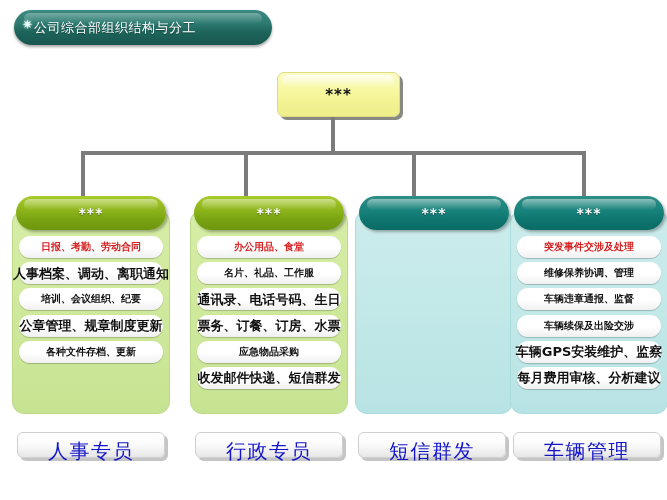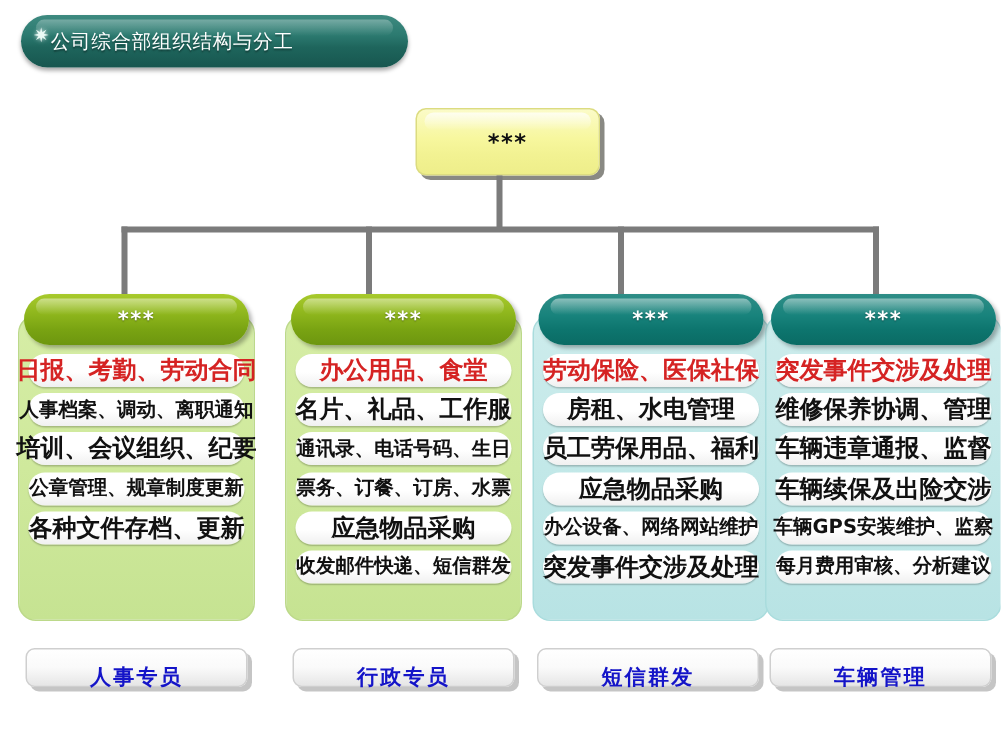--- a/index.html
+++ b/index.html
@@ -96,21 +96,21 @@
   .item{
     height:22px;margin-bottom:4.2px;
     border-radius:11px;
     background:linear-gradient(180deg,#ffffff 0%,#ffffff 55%,#f0f0f0 100%);
     box-shadow:0 1px 1px rgba(0,0,0,.22);
     display:flex;align-items:center;justify-content:center;
     box-sizing:border-box;
     padding:0 4px;
   }
   .item span{
-    font-size:16px;font-weight:bold;color:#111111;
+    font-size:10px;font-weight:bold;color:#111111;
     white-space:nowrap;line-height:1;
   }
   .item.accent span{color:#d52323;}
   .item.tight span{font-size:13px;}
 
   
   .col.green .col-panel{
     background:linear-gradient(180deg,#d6eda6 0%,#cfe99c 50%,#c6e392 100%);
     border:1px solid #bcd98a;
   }
@@ -130,21 +130,21 @@
   .role{
     position:absolute;top:432px;width:148px;height:26px;
     border-radius:6px;
     background:linear-gradient(180deg,#ffffff 0%,#fafafa 50%,#e6e6e6 100%);
     border:1px solid #cfcfcf;
     box-shadow:3px 3px 0 rgba(150,150,150,.55);
     display:flex;align-items:center;justify-content:center;
     box-sizing:border-box;
   }
   .role span{
-    font-size:14px;font-weight:bold;color:#1414c8;
+    font-size:20px;font-weight:normal;color:#1414c8;
     letter-spacing:1.5px;white-space:nowrap;margin-top:13px;
   }
 </style>
 </head>
 <body>
 
 <div id="stage">
 
   <div class="title-banner">
     <span class="title-spark">✷</span>
@@ -211,40 +211,20 @@
           <span>收发邮件快递、短信群发</span>
         </div>
     </div>
   </div>
 
   <div class="col teal" style="left:355px;">
     <div class="col-panel"></div>
     <div class="col-head">
       <span class="stars">***</span>
     </div>
-    <div class="items">
-      <div class="item accent">
-          <span>劳动保险、医保社保</span>
-        </div>
-      <div class="item">
-          <span>房租、水电管理</span>
-        </div>
-      <div class="item">
-          <span>员工劳保用品、福利</span>
-        </div>
-      <div class="item">
-          <span>应急物品采购</span>
-        </div>
-      <div class="item tight">
-          <span>办公设备、网络网站维护</span>
-        </div>
-      <div class="item">
-          <span>突发事件交涉及处理</span>
-        </div>
-    </div>
   </div>
 
   <div class="col teal" style="left:510px;">
     <div class="col-panel"></div>
     <div class="col-head">
       <span class="stars">***</span>
     </div>
     <div class="items">
       <div class="item accent">
           <span>突发事件交涉及处理</span>

